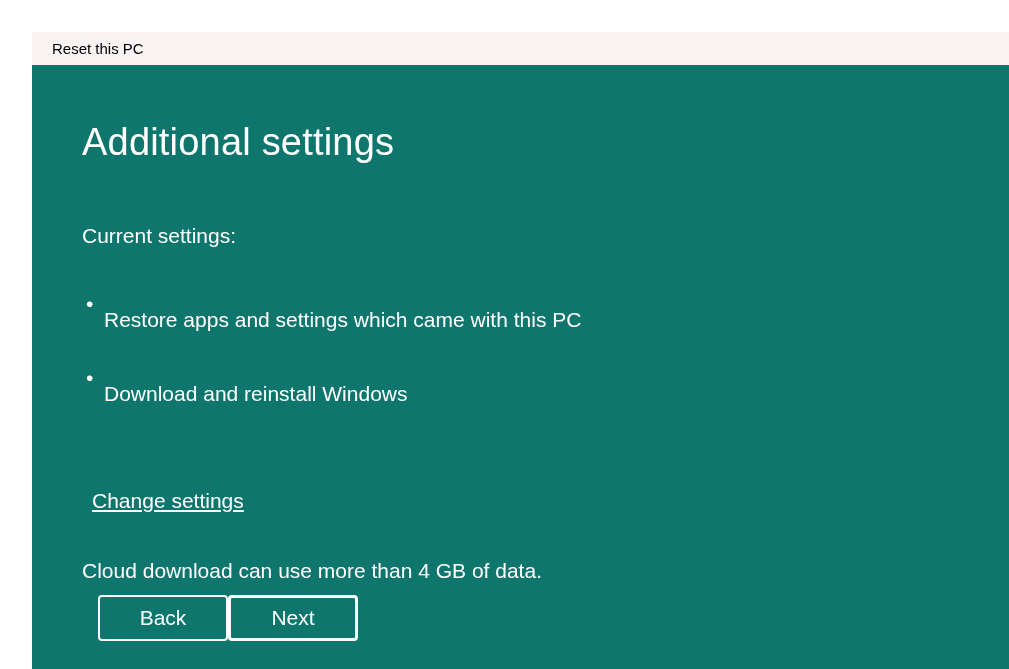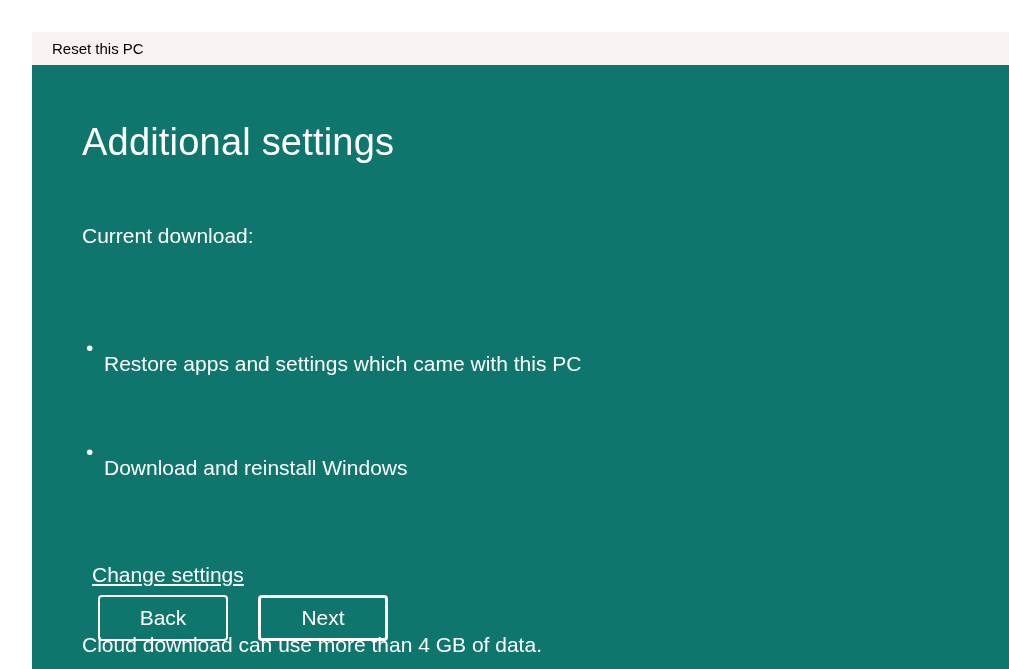--- a/index.html
+++ b/index.html
@@ -48,21 +48,20 @@
       list-style: none;
       margin-bottom: 18px;
     }
     .bullet-list li {
       font-size: 21px;
       font-weight: 400;
       padding-left: 22px;
       position: relative;
       margin-bottom: 14px;
       line-height: 1.35;
-      margin-top: 44px;
     }
     .bullet-list li::before {
       content: "•";
       position: absolute;
       left: 4px;
       top: 0;
       font-size: 21px;
     }
     .change-link {
       font-size: 21px;
@@ -86,21 +85,20 @@
       align-items: center;
       justify-content: space-between;
     }
     .learn-more {
       font-size: 21px;
       color: #ffffff;
       cursor: pointer;
     }
     .buttons {
       display: flex;
-      gap: 30px;
     }
     .btn {
       min-width: 130px;
       height: 46px;
       border: 2px solid #ffffff;
       background: transparent;
       color: #ffffff;
       font-size: 21px;
       font-family: inherit;
       border-radius: 4px;
@@ -117,21 +115,21 @@
 </head>
 <body>
 
 <div class="titlebar">
   <span>Reset this PC</span>
 </div>
 
 <div class="main">
   <h1 class="heading">Additional settings</h1>
 
-  <div class="subheading">Current download:</div>
+  <div class="subheading">Current settings:</div>
 
   <ul class="bullet-list">
     <li>Restore apps and settings which came with this PC</li>
     <li>Download and reinstall Windows</li>
   </ul>
 
   <a class="change-link">Change settings</a>
 
   <div class="note">Cloud download can use more than 4 GB of data.</div>
 

